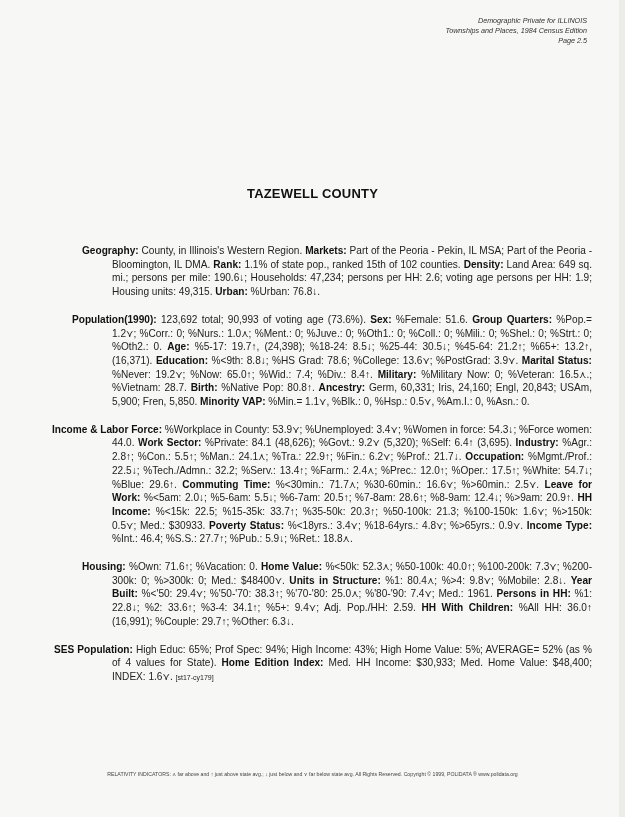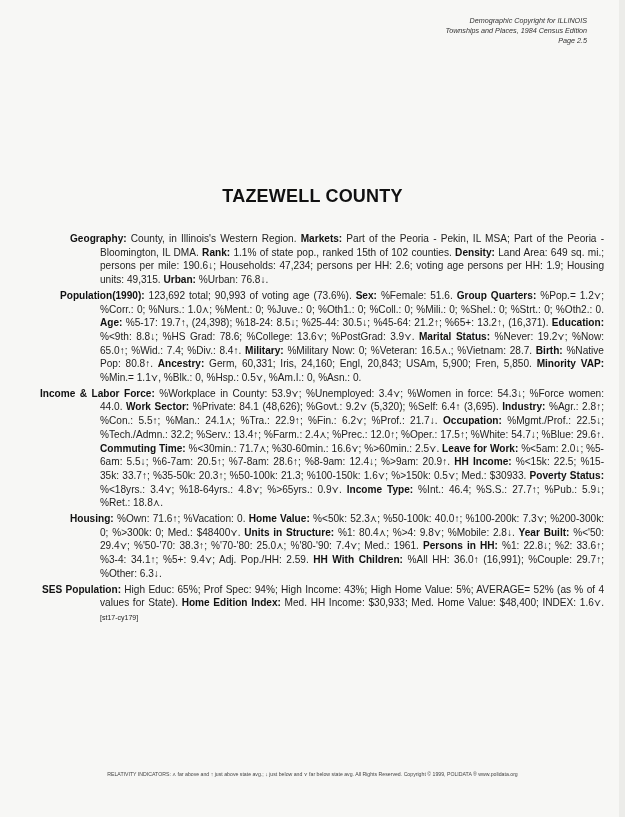--- a/index.html
+++ b/index.html
@@ -6,47 +6,47 @@
   body {
     width: 625px; height: 817px; background: #f7f7f5; position: relative; overflow: hidden;
     font-family: "Liberation Sans", sans-serif; color: #222;
   }
   .header {
     position: absolute; right: 38px; top: 16px; text-align: right;
     font-style: italic; font-size: 7.2px; line-height: 10px; color: #333;
   }
   .title {
     position: absolute; left: 0; right: 0; top: 186px; text-align: center;
-    font-size: 18px; font-weight: bold; letter-spacing: 0.2px; color: #111;
+    font-size: 13px; font-weight: bold; letter-spacing: 0.2px; color: #111;
   }
   .content {
     position: absolute; left: 40px; top: 230px; width: 566px;
     font-size: 10.1px; line-height: 13.7px; text-align: justify;
   }
-  .para { padding-left: 58px; text-indent: -58px; margin: 2px; }
+  .para { padding-left: 58px; text-indent: -58px; margin: 14px; }
   .para.p-geo { padding-left: 58px; text-indent: -30px; }
   .para.p-pop { padding-left: 58px; text-indent: -40px; }
   .para.p-inc { padding-left: 58px; text-indent: -60px; }
   .para.p-hou { padding-left: 58px; text-indent: -30px; }
   .para.p-ses { padding-left: 58px; text-indent: -58px; }
   b { color: #111; }
   .code { font-size: 7px; }
   .footer {
     position: absolute; left: 0; right: 0; top: 771px; text-align: center;
     font-size: 5.2px; color: #444;
   }
   .edge { position: absolute; right: 0; top: 0; width: 6px; height: 817px; background: #ecece9; }
 </style>
 </head>
 <body>
 
 <div class="edge"></div>
 
 <div class="header">
-  <div>Demographic Copyright for ILLINOIS</div>
+  <div>Demographic Private for ILLINOIS</div>
   <div>Townships and Places, 1984 Census Edition</div>
   <div>Page 2.5</div>
 </div>
 
 <div class="title">TAZEWELL COUNTY</div>
 
 <div class="content">
   <p class="para p-geo"><b>Geography:</b><span> County, in Illinois's Western Region.  </span><b>Markets:</b><span> Part of the Peoria - Pekin, IL MSA; Part of the Peoria - Bloomington, IL DMA.  </span><b>Rank:</b><span> 1.1% of state pop., ranked 15th of 102 counties.  </span><b>Density:</b><span> Land Area: 649 sq. mi.; persons per mile: 190.6↓; Households: 47,234; persons per HH: 2.6; voting age persons per HH: 1.9; Housing units: 49,315.  </span><b>Urban:</b><span> %Urban: 76.8↓.</span></p>
 
   <p class="para p-pop"><b>Population(1990):</b><span> 123,692 total; 90,993 of voting age (73.6%).  </span><b>Sex:</b><span> %Female: 51.6.  </span><b>Group Quarters:</b><span> %Pop.= 1.2⋎; %Corr.: 0; %Nurs.: 1.0⋏; %Ment.: 0; %Juve.: 0; %Oth1.: 0; %Coll.: 0; %Mili.: 0; %Shel.: 0; %Strt.: 0; %Oth2.: 0.  </span><b>Age:</b><span> %5-17: 19.7↑, (24,398); %18-24: 8.5↓; %25-44: 30.5↓; %45-64: 21.2↑; %65+: 13.2↑, (16,371).  </span><b>Education:</b><span> %&lt;9th: 8.8↓; %HS Grad: 78.6; %College: 13.6⋎; %PostGrad: 3.9⋎.  </span><b>Marital Status:</b><span> %Never: 19.2⋎; %Now: 65.0↑; %Wid.: 7.4; %Div.: 8.4↑.  </span><b>Military:</b><span> %Military Now: 0; %Veteran: 16.5⋏.; %Vietnam: 28.7.  </span><b>Birth:</b><span> %Native Pop: 80.8↑.  </span><b>Ancestry:</b><span> Germ, 60,331; Iris, 24,160; Engl, 20,843; USAm, 5,900; Fren, 5,850.  </span><b>Minority VAP:</b><span> %Min.= 1.1⋎, %Blk.: 0, %Hsp.: 0.5⋎, %Am.I.: 0, %Asn.: 0.</span></p>

